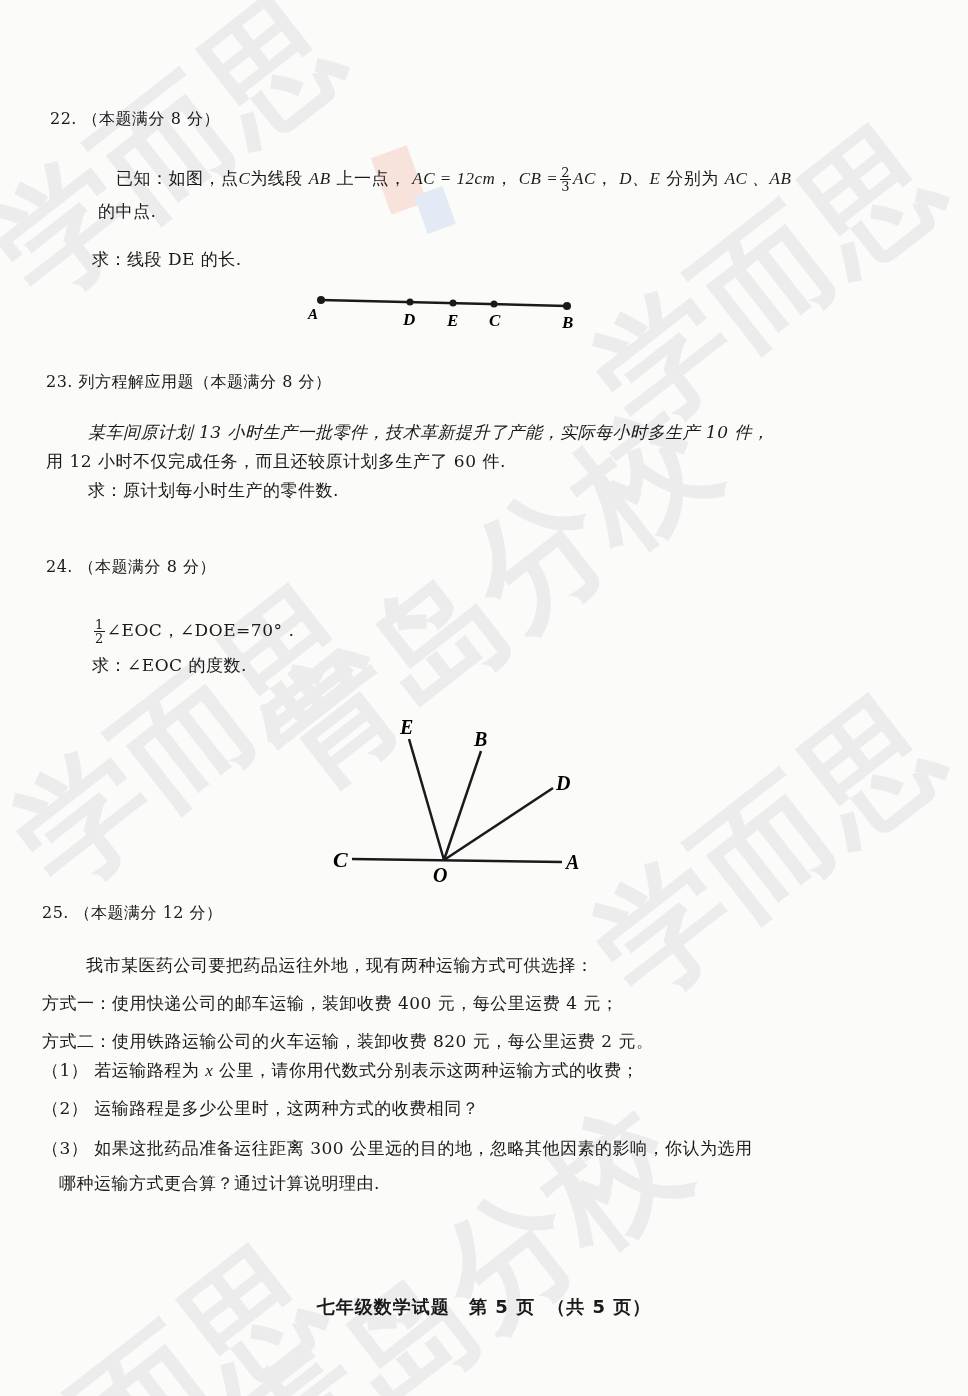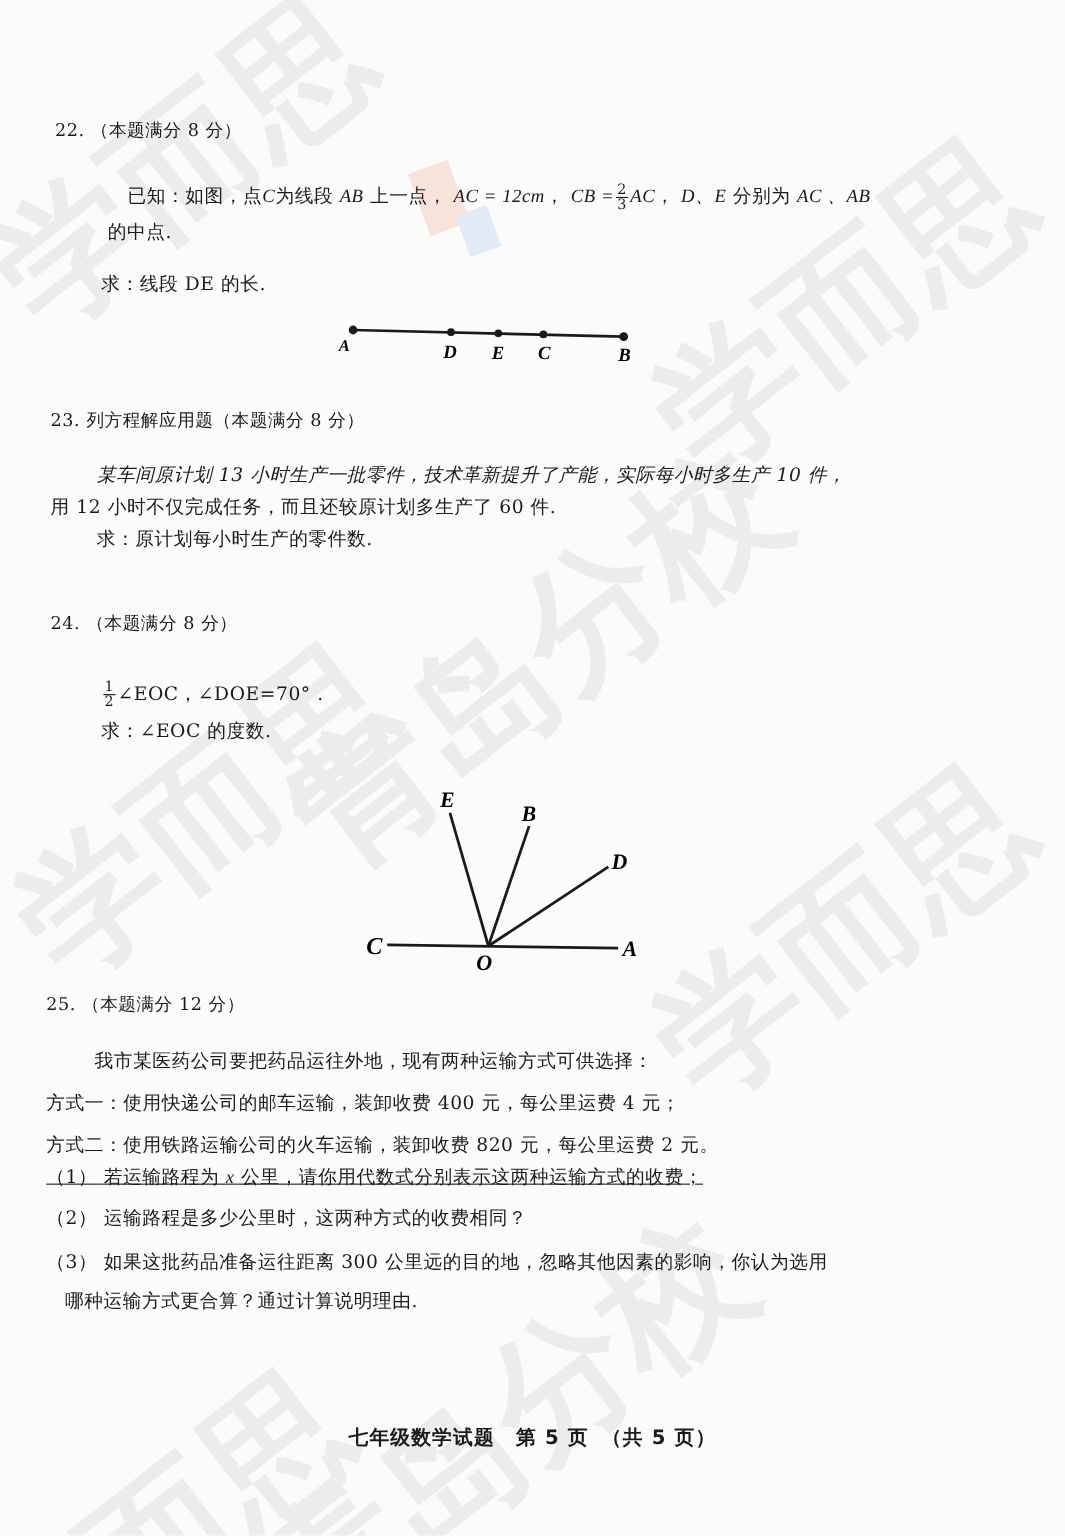--- a/index.html
+++ b/index.html
@@ -106,21 +106,21 @@
 </div>
 
 <div>
   <div class="line hdr" style="left:42px; top:902px;">
     <span>25.</span>
     <span>（本题满分 12 分）</span>
   </div>
   <div class="line" style="left:86px; top:954px;">我市某医药公司要把药品运往外地，现有两种运输方式可供选择：</div>
   <div class="line" style="left:42px; top:992px;">方式一：使用快递公司的邮车运输，装卸收费 400 元，每公里运费 4 元；</div>
   <div class="line" style="left:42px; top:1030px;">方式二：使用铁路运输公司的火车运输，装卸收费 820 元，每公里运费 2 元。</div>
-  <div class="line" style="left:42px; top:1059px;text-decoration:underline;">
+  <div class="line" style="left:42px; top:1059px;">
     <span>（1）</span>
     <span>若运输路程为</span>
     <span class="it">x</span>
     <span>公里，请你用代数式分别表示这两种运输方式的收费；</span>
   </div>
   <div class="line" style="left:42px; top:1097px;">
     <span>（2）</span>
     <span>运输路程是多少公里时，这两种方式的收费相同？</span>
   </div>
   <div class="line" style="left:42px; top:1137px;">

